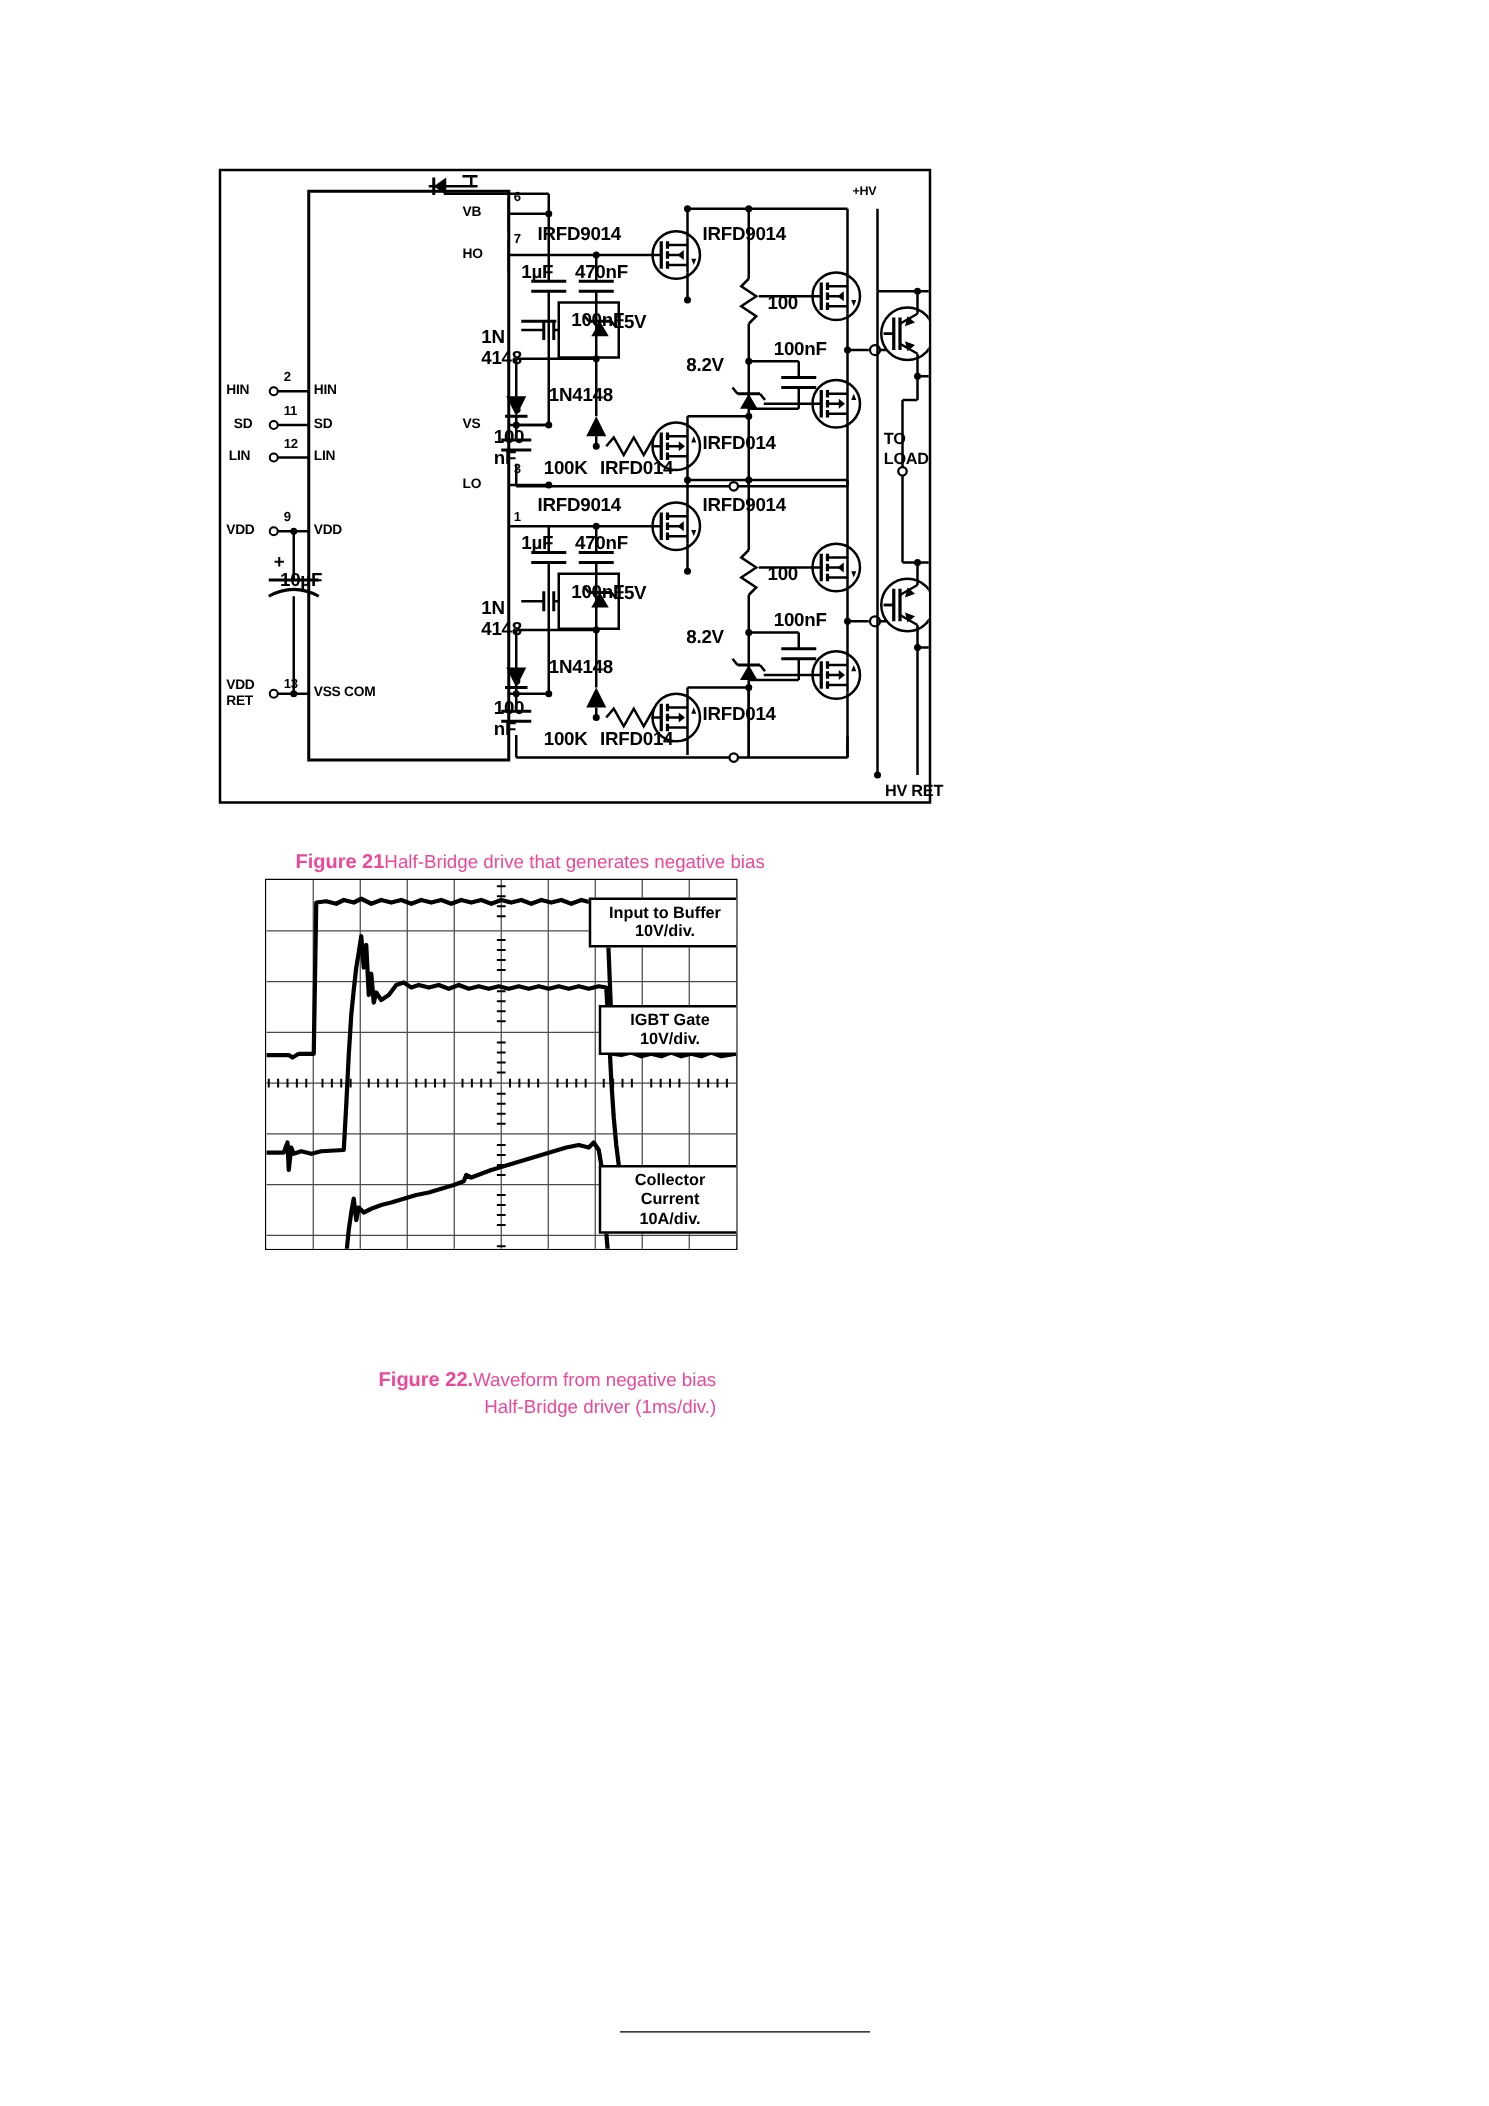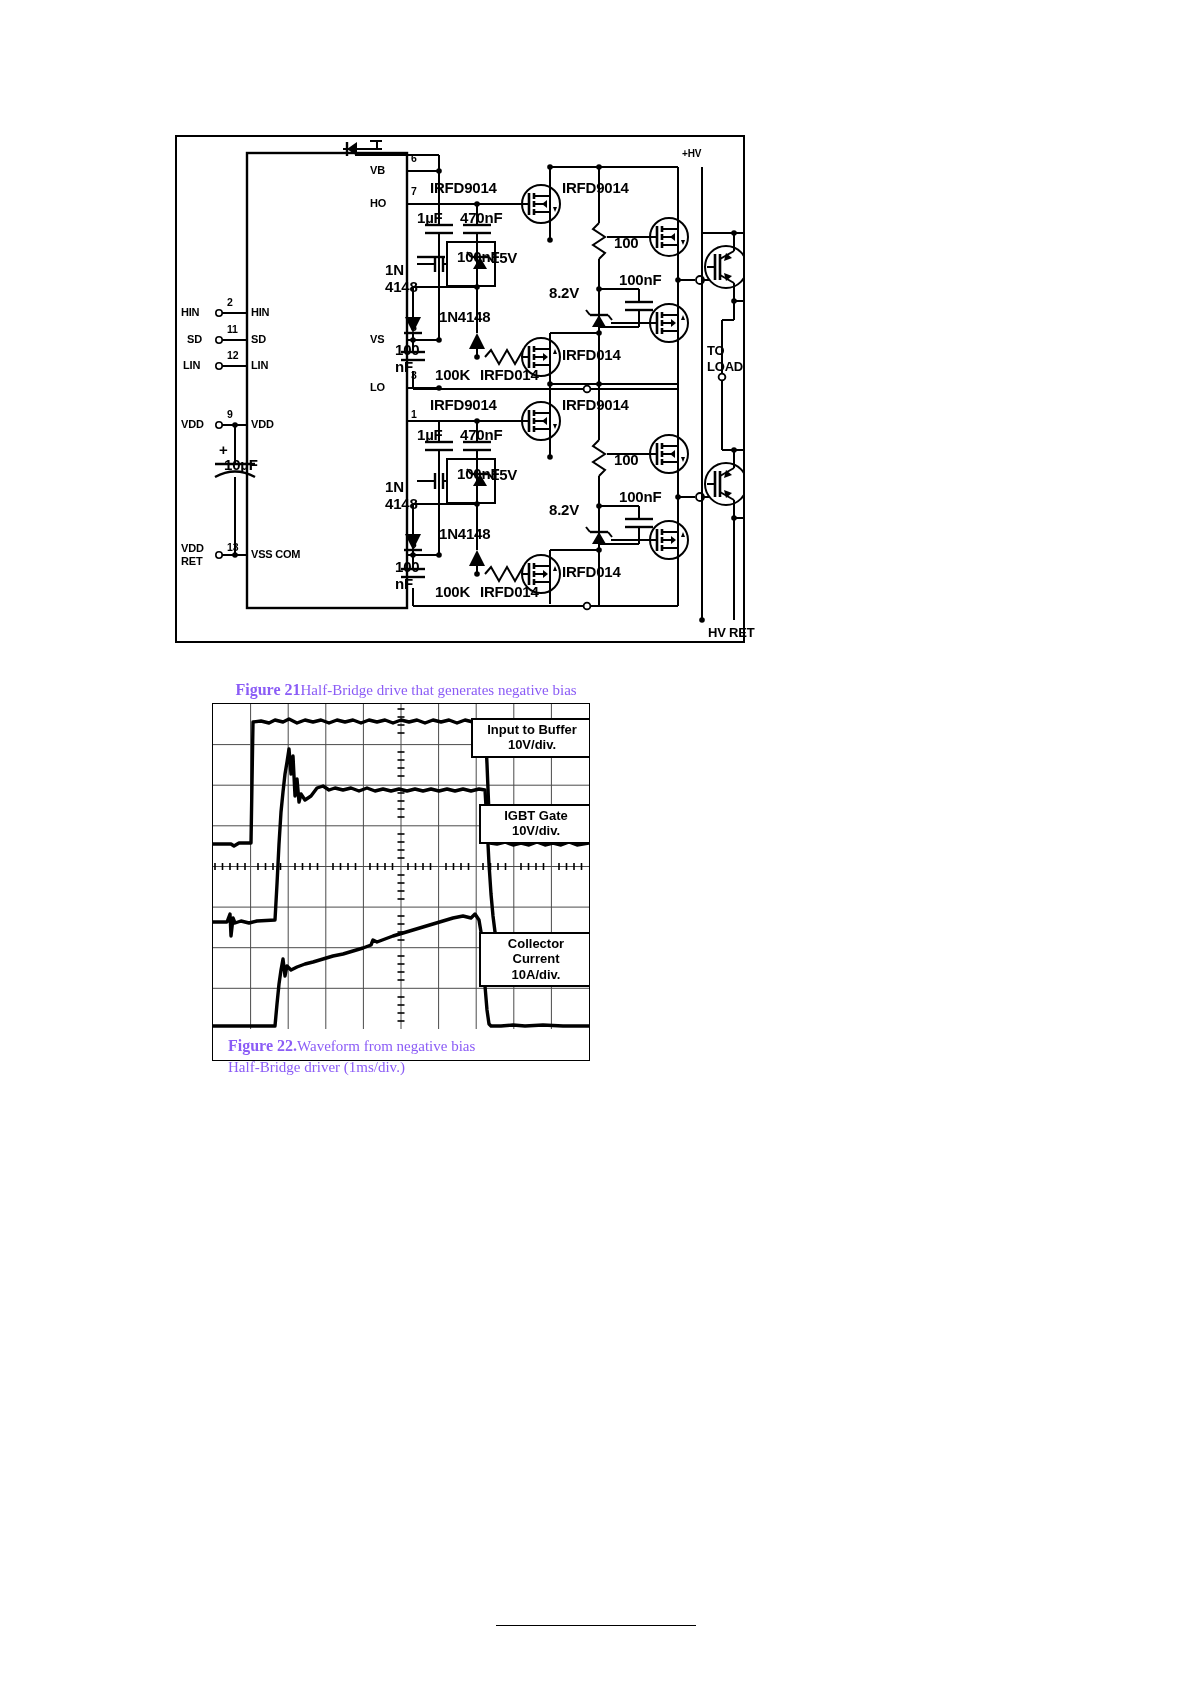--- a/index.html
+++ b/index.html
@@ -37,34 +37,34 @@
     letter-spacing: -0.2px;
     white-space: pre;
     color: #000;
   }
   .lbl.sm { font-size: 10.5px; }
   .lbl.pin { font-size: 11px; }
 
   
   .caption {
     position: absolute;
-    font-family: Liberation Serif, serif;
+    font-family: Liberation Sans, sans-serif;
     font-size: 15px;
-    color: #8b5cf6;
+    color: #ec4899;
     white-space: pre;
   }
   .caption b { font-weight: bold; font-size: 16px; }
 
   
   #fig22-frame {
     position: absolute;
     left: 212px;
     top: 703px;
     width: 378px;
-    height: 358px;
+    height: 297px;
     background: #ffffff;
     border: 1px solid #000;
     box-sizing: border-box;
     overflow: hidden;
   }
   .scope-label {
     position: absolute;
     background: #ffffff;
     border: 2px solid #000;
     font-family: "Liberation Sans", sans-serif;
@@ -686,18 +686,18 @@
 10V/div.</div>
 
   <div class="scope-label" style="left:266px;top:100px;width:114px;">IGBT Gate
 10V/div.</div>
 
   <div class="scope-label" style="left:266px;top:228px;width:114px;">Collector
 Current
 10A/div.</div>
 </div>
 
-<div class="caption" style="left:228px;top:1035px;text-align:left;width:345px;white-space:normal;line-height:1.35;">
+<div class="caption" style="left:228px;top:1094px;text-align:right;width:345px;white-space:normal;line-height:1.35;">
   <b>Figure 22.</b><span>Waveform from negative bias</span><br>
   <span>Half-Bridge driver (1ms/div.)</span>
 </div>
 
 <div id="footer-rule"></div>
 
 </body></html>

